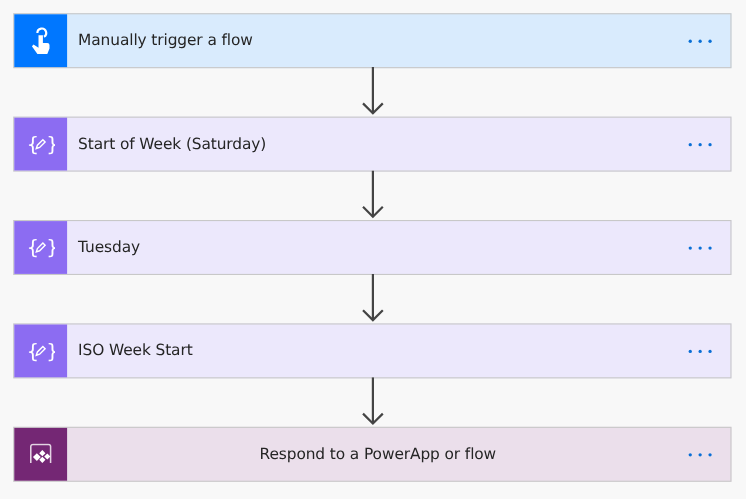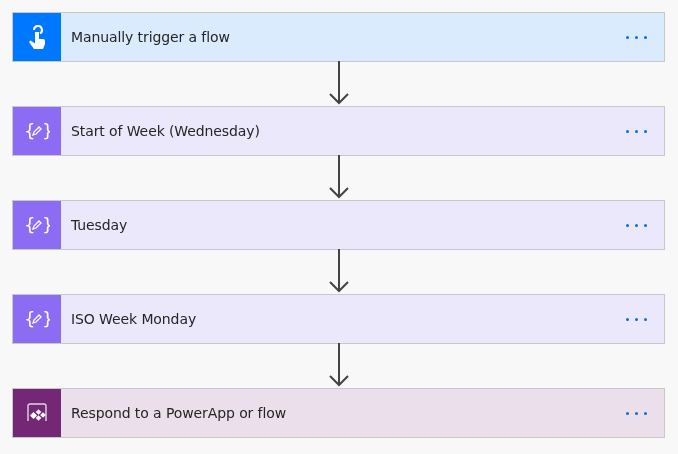--- a/index.html
+++ b/index.html
@@ -51,21 +51,21 @@
 </svg>
 
 <div class="card" style="top:106px;background:#ece8fc;">
   <div class="icon-box" style="background:#8c6cf2;">
     <svg width="26" height="22" viewBox="0 0 26 22">
       <text x="0" y="17" fill="#fff" font-size="18" font-family="DejaVu Sans, sans-serif">{</text>
       <text x="18" y="17" fill="#fff" font-size="18" font-family="DejaVu Sans, sans-serif">}</text>
       <path d="M9 15 l1 -3 l5 -5 l2 2 l-5 5 z" fill="none" stroke="#fff" stroke-width="1.3"></path>
     </svg>
   </div>
-  <span class="label">Start of Week (Wednesday)</span>
+  <span class="label">Start of Week (Saturday)</span>
   <div class="more">
     <span></span>
       <span></span>
       <span></span>
   </div>
 </div>
 
 <svg class="arrow" style="top:155px;" viewBox="0 0 22 44">
   <line x1="11" y1="0" x2="11" y2="42" stroke="#444" stroke-width="2"></line>
   <polyline points="2,33 11,42 20,33" fill="none" stroke="#444" stroke-width="2"></polyline>
@@ -93,34 +93,34 @@
 </svg>
 
 <div class="card" style="top:294px;background:#ece8fc;">
   <div class="icon-box" style="background:#8c6cf2;">
     <svg width="26" height="22" viewBox="0 0 26 22">
       <text x="0" y="17" fill="#fff" font-size="18" font-family="DejaVu Sans, sans-serif">{</text>
       <text x="18" y="17" fill="#fff" font-size="18" font-family="DejaVu Sans, sans-serif">}</text>
       <path d="M9 15 l1 -3 l5 -5 l2 2 l-5 5 z" fill="none" stroke="#fff" stroke-width="1.3"></path>
     </svg>
   </div>
-  <span class="label">ISO Week Monday</span>
+  <span class="label">ISO Week Start</span>
   <div class="more">
     <span></span>
       <span></span>
       <span></span>
   </div>
 </div>
 
 <svg class="arrow" style="top:343px;" viewBox="0 0 22 44">
   <line x1="11" y1="0" x2="11" y2="42" stroke="#444" stroke-width="2"></line>
   <polyline points="2,33 11,42 20,33" fill="none" stroke="#444" stroke-width="2"></polyline>
 </svg>
 
-<div class="card" style="top:388px;background:#ebdfeb;">
+<div class="card" style="top:388px;background:#ebdfeb;text-align:center;">
   <div class="icon-box" style="background:#742774;">
     <svg width="26" height="20" viewBox="0 0 26 20">
       <path d="M4 18 v-15 a2 2 0 0 1 2 -2 h14 a2 2 0 0 1 2 2 v15" fill="none" stroke="#fff" stroke-width="1.4" stroke-opacity="0.8"></path>
       <rect x="7" y="10" width="5" height="5" fill="#fff" transform="rotate(45 9.5 12.5)"></rect>
       <rect x="12.5" y="7" width="4" height="4" fill="#fff" transform="rotate(45 14.5 9)"></rect>
       <rect x="12.5" y="13" width="4" height="4" fill="#fff" transform="rotate(45 14.5 15)"></rect>
       <rect x="17" y="10" width="4" height="4" fill="#fff" transform="rotate(45 19 12)"></rect>
     </svg>
   </div>
   <span class="label">Respond to a PowerApp or flow</span>

